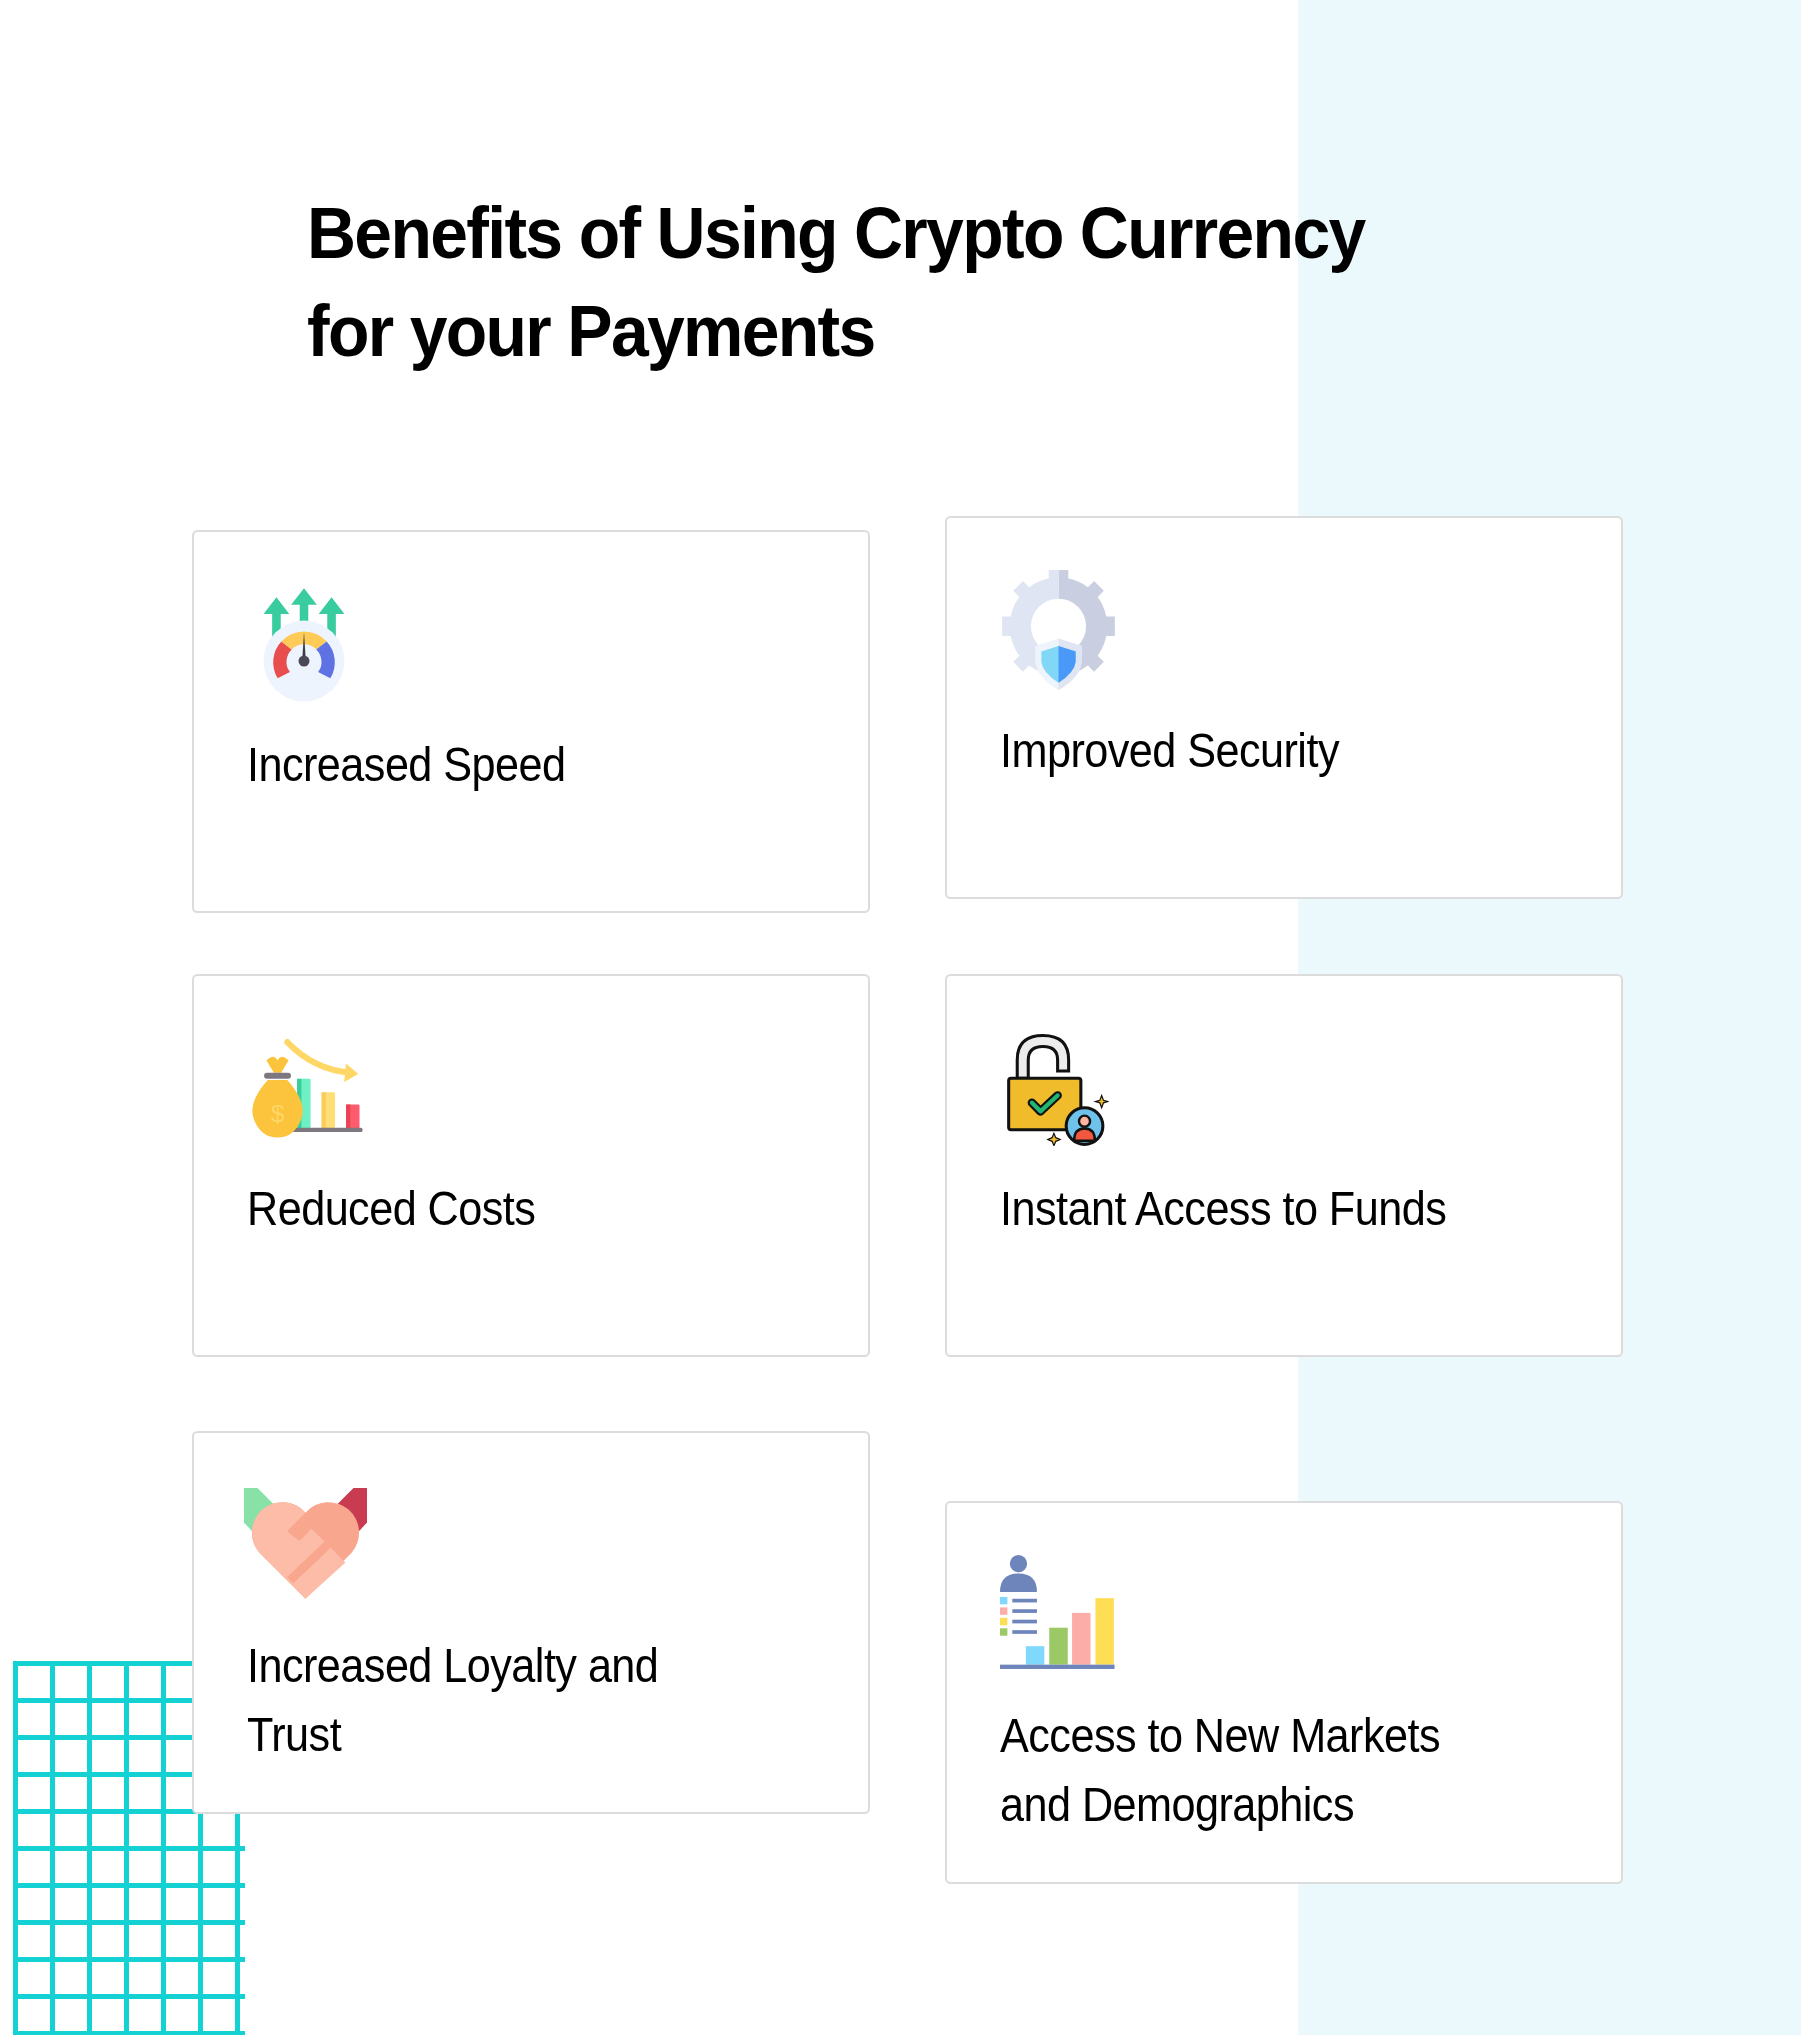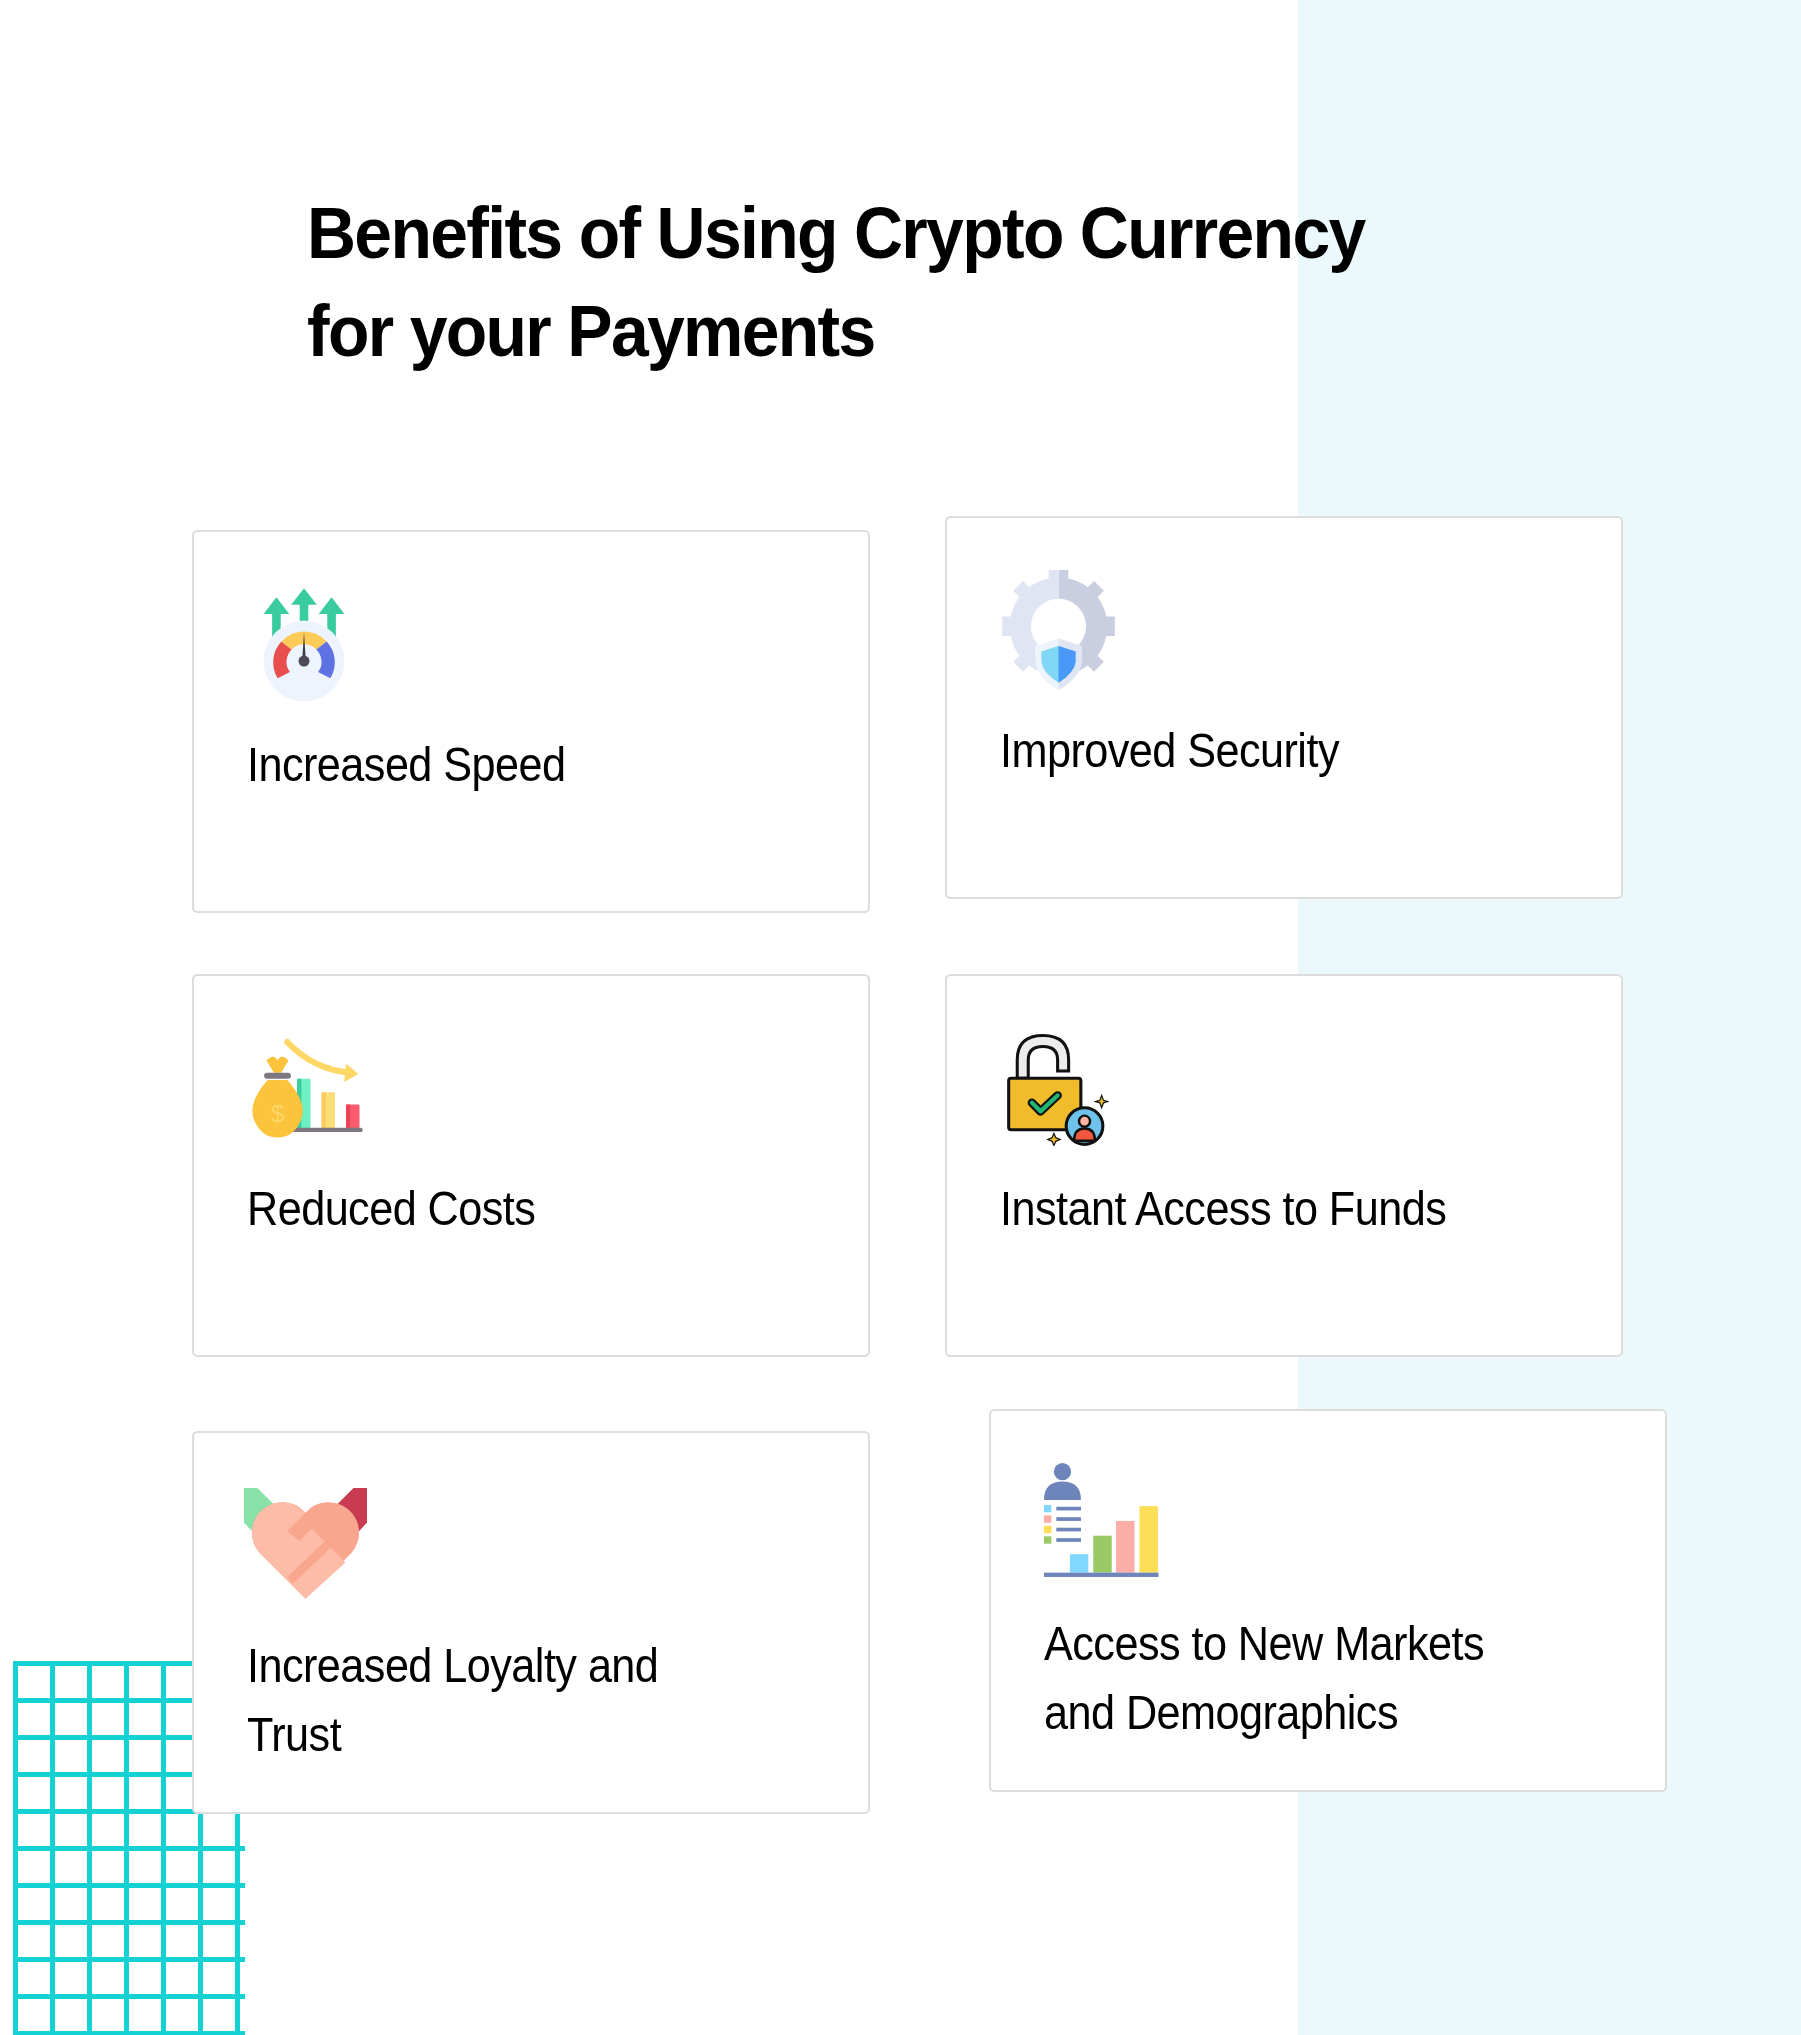--- a/index.html
+++ b/index.html
@@ -136,21 +136,21 @@
       <path d="M100 180 L25 105 A46 46 0 0 1 100 40 A46 46 0 0 1 175 105 Z" fill="#f9a68e"></path>
       <path d="M100 180 L25 105 A46 46 0 0 1 100 40 L70 70 L90 86 L110 66 L165 121 Z" fill="#fdbca8"></path>
       <path d="M70 145 L96 120 L106 130 L80 155 Z" fill="#f9a68e"></path>
       <path d="M88 128 L114 103 L124 113 L98 138 Z" fill="#f9a68e"></path>
       <path d="M106 111 L132 86 L142 96 L116 121 Z" fill="#f9a68e"></path>
     </svg>
   </div>
   <div class="label" style="width: 541px; transform: scaleX(0.9);">Increased Loyalty and Trust</div>
 </div>
 
-<div class="card" style="left:945px; top:1409px;margin-left:44px;">
+<div class="card" style="left:945px; top:1501px;">
   <div class="icon" style="left:53px; top:52px; width:117px; height:114px;">
     <svg viewBox="0 0 190 185">
       <circle cx="30" cy="14" r="14" fill="#6e85bb"></circle>
       <path d="M0 60 Q0 30 30 30 Q60 30 60 60 Z" fill="#6e85bb"></path>
       <rect x="0" y="68" width="12" height="12" fill="#80d8fd"></rect>
       <rect x="0" y="85" width="12" height="12" fill="#fdada8"></rect>
       <rect x="0" y="102" width="12" height="12" fill="#fede54"></rect>
       <rect x="0" y="119" width="12" height="12" fill="#9ac966"></rect>
       <rect x="20" y="71" width="40" height="6" fill="#6e85bb"></rect>
       <rect x="20" y="88" width="40" height="6" fill="#6e85bb"></rect>

